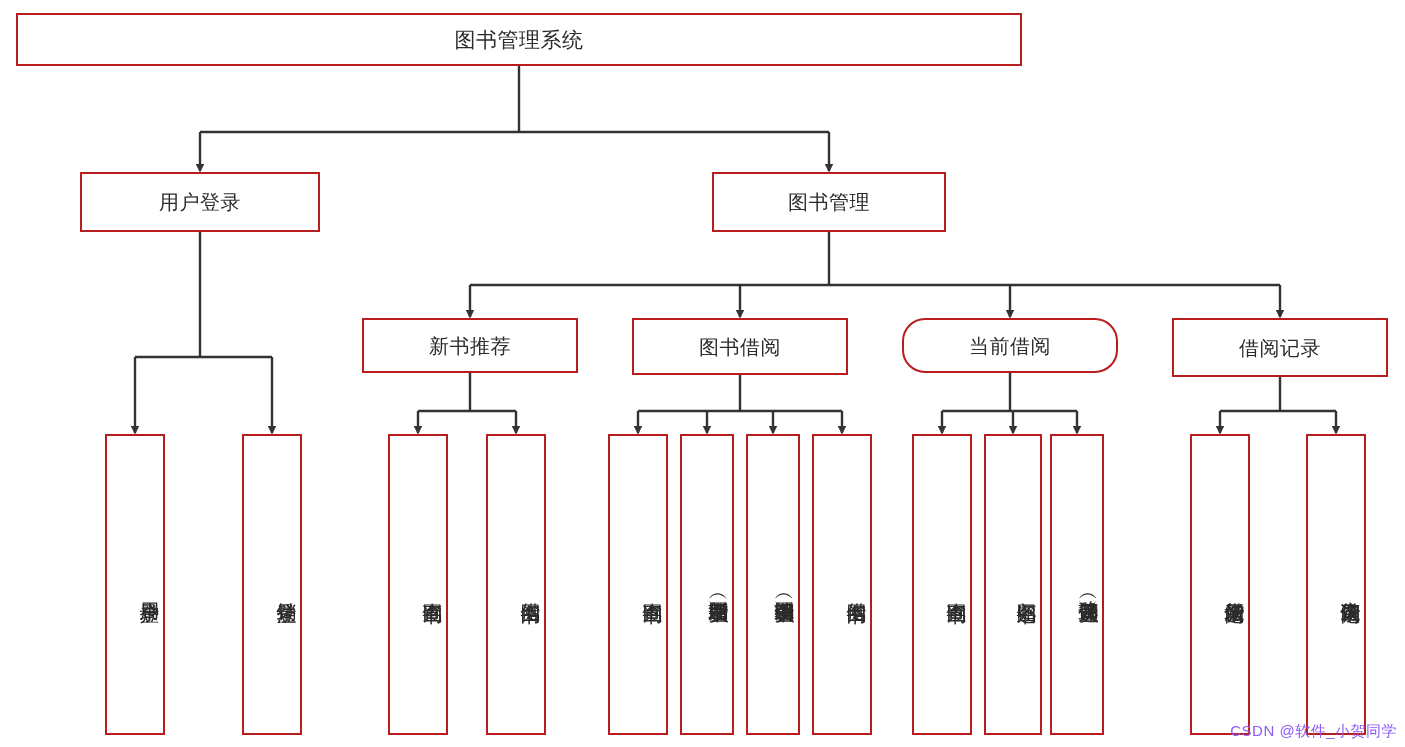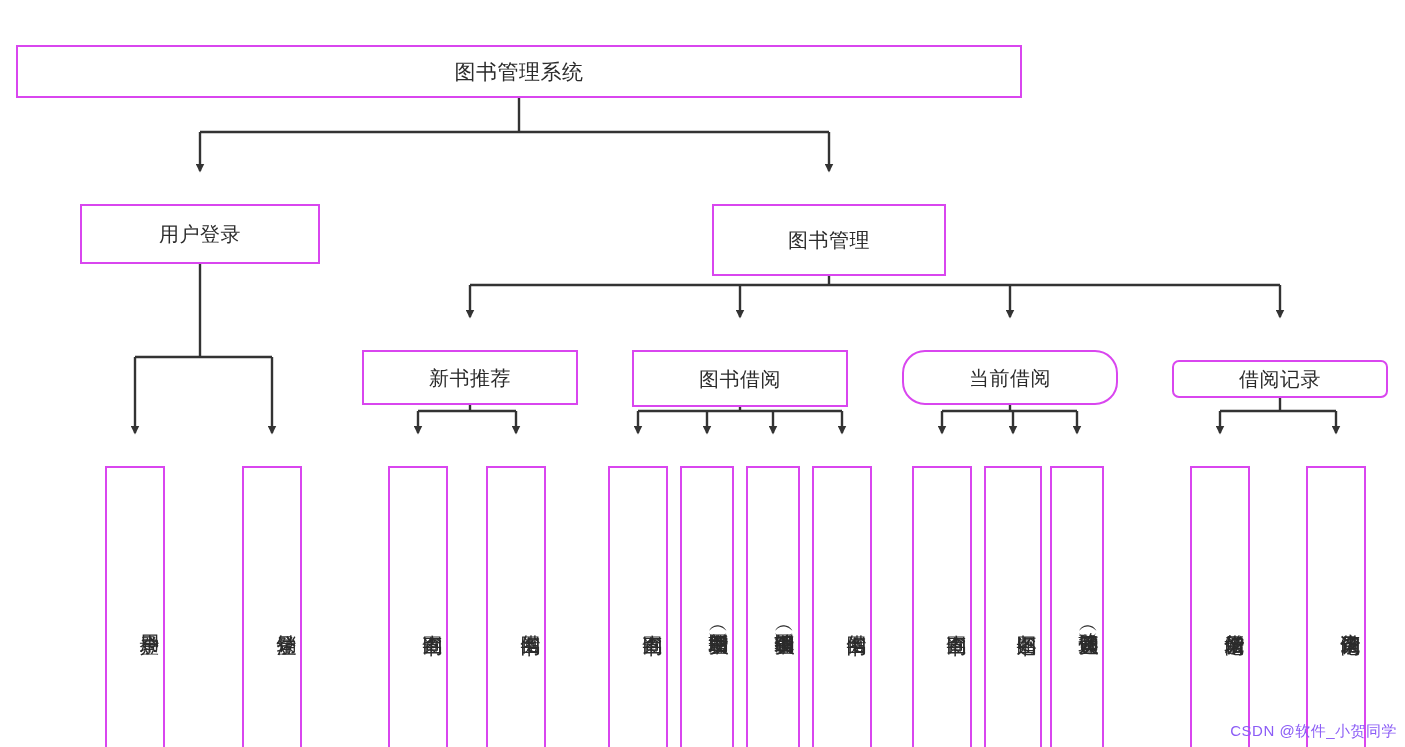--- a/index.html
+++ b/index.html
@@ -21,28 +21,27 @@
     position: absolute;
     left: 0;
     top: 0;
     width: 1405px;
     height: 747px;
     pointer-events: none;
   }
   .node {
     position: absolute;
     box-sizing: border-box;
-    border: 2px solid #d946ef;
+    border: 2px solid #b91c1c;
     background: #ffffff;
     display: flex;
     align-items: center;
     justify-content: center;
     color: #2b2b2b;
     letter-spacing: 0.5px;
-    margin-top: 32px;
   }
   .node.horiz {
     font-size: 20px;
     line-height: 1.2;
   }
   .node.root {
     font-size: 21px;
   }
   .node.vert {
     writing-mode: vertical-rl;
@@ -114,33 +113,33 @@
       </g>
   </svg>
 
   <div id="node-layer">
       <div class="node horiz root" style="left: 16px; top: 13px; width: 1006px; height: 53px;">
         <span class="label">图书管理系统</span>
       </div>
       <div class="node horiz" style="left: 80px; top: 172px; width: 240px; height: 60px;">
         <span class="label">用户登录</span>
       </div>
-      <div class="node horiz" style="left: 712px; top: 172px; width: 234px; height: 72px;">
+      <div class="node horiz" style="left: 712px; top: 172px; width: 234px; height: 60px;">
         <span class="label">图书管理</span>
       </div>
       <div class="node horiz" style="left: 362px; top: 318px; width: 216px; height: 55px; justify-content: center;">
         <span class="label">新书推荐</span>
       </div>
       <div class="node horiz" style="left: 632px; top: 318px; width: 216px; height: 57px;">
         <span class="label">图书借阅</span>
       </div>
       <div class="node horiz" style="left: 902px; top: 318px; width: 216px; height: 55px; border-radius: 23px;">
         <span class="label">当前借阅</span>
       </div>
-      <div class="node horiz" style="left: 1172px; top: 328px; width: 216px; height: 38px; border-radius: 7px;">
+      <div class="node horiz" style="left: 1172px; top: 318px; width: 216px; height: 59px;">
         <span class="label">借阅记录</span>
       </div>
       <div class="node vert" style="left: 105px; top: 434px; width: 60px; height: 301px;">
         <span class="label">用户登录</span>
       </div>
       <div class="node vert" style="left: 242px; top: 434px; width: 60px; height: 301px;">
         <span class="label">注销登录</span>
       </div>
       <div class="node vert" style="left: 388px; top: 434px; width: 60px; height: 301px;">
         <span class="label">查询图书</span>

